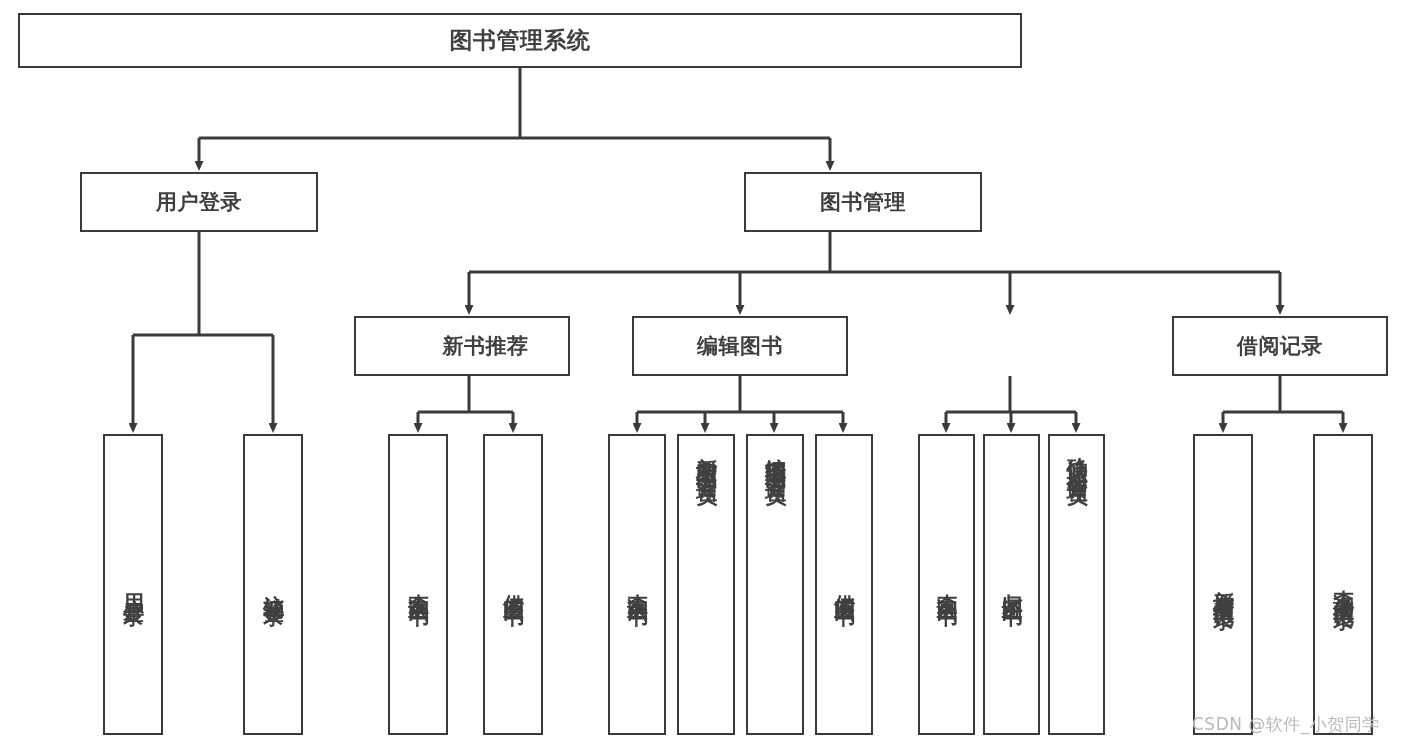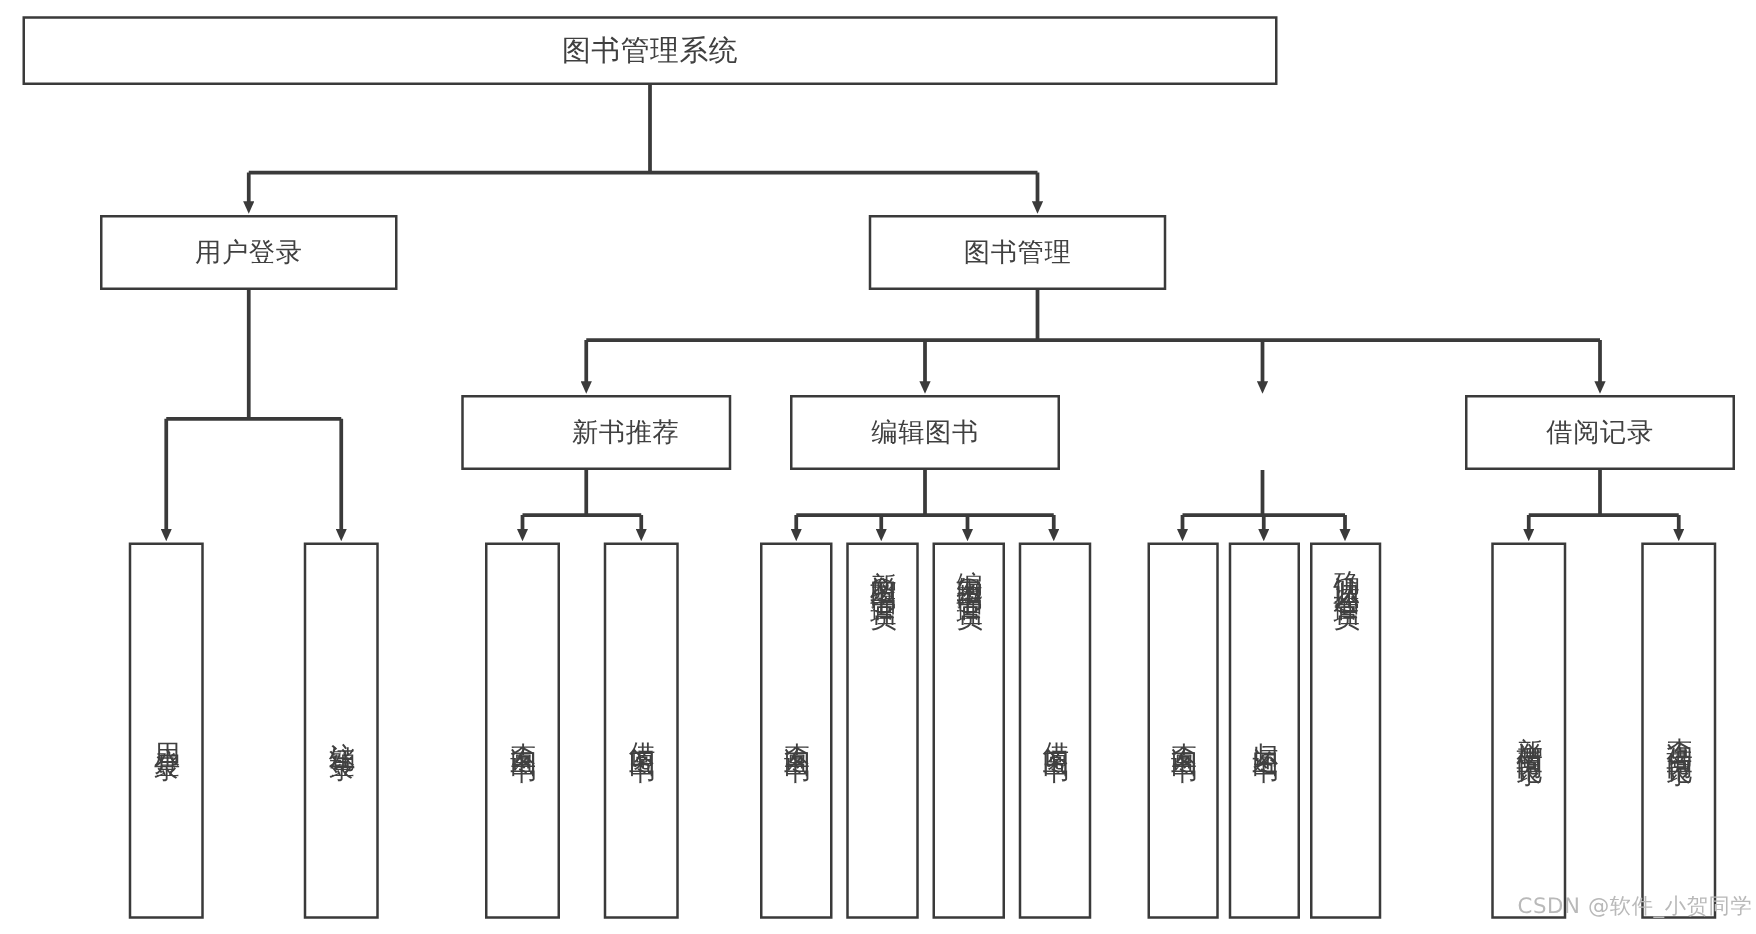--- a/index.html
+++ b/index.html
@@ -31,42 +31,43 @@
   .node {
     position: absolute;
     box-sizing: border-box;
     background: #ffffff;
     border: 2px solid #3a3a3a;
     color: #404040;
     display: flex;
     align-items: center;
     justify-content: center;
     z-index: 2;
+    font-weight: bold;
   }
   .node .lbl {
     display: block;
     text-align: center;
     letter-spacing: 0.5px;
     white-space: nowrap;
   }
 
   
   .node.root        { left: 18px;  top: 13px;  width: 1004px; height: 55px; border-width: 2px; }
   .node.root .lbl   { font-size: 23px; }
 
   
   .node.lvl2        { top: 172px; width: 238px; height: 60px; }
   .node.lvl2 .lbl   { font-size: 21px; }
   .node.n-login     { left: 80px; }
-  .node.n-bookmgr   { left: 695px; }
+  .node.n-bookmgr   { left: 744px; }
 
   
   .node.lvl3        { top: 316px; width: 216px; height: 60px; }
   .node.lvl3 .lbl   { font-size: 21px; }
-  .node.n-newbook   { left: 369px; padding-left: 47px; }
+  .node.n-newbook   { left: 354px; padding-left: 47px; }
   .node.n-borrow    { left: 632px; }
   .node.n-current   { left: 902px; }
   .node.n-record    { left: 1172px; }
 
   
   .node.leaf {
     top: 434px;
     height: 301px;
     align-items: flex-start;
     justify-content: center;
@@ -86,21 +87,20 @@
 
   .watermark {
     position: absolute;
     left: 1192px;
     top: 713px;
     font-size: 17px;
     color: #b9b9b9;
     white-space: nowrap;
     z-index: 5;
     letter-spacing: 0.5px;
-    margin-left: 22px;
   }
 </style>
 </head>
 <body>
 
 <div id="canvas">
 
   <svg id="edges" viewBox="0 0 1405 747" xmlns="http://www.w3.org/2000/svg">
     <defs>
       <marker id="arrow" markerWidth="10" markerHeight="9" refX="1" refY="4.5" orient="auto" markerUnits="userSpaceOnUse">

